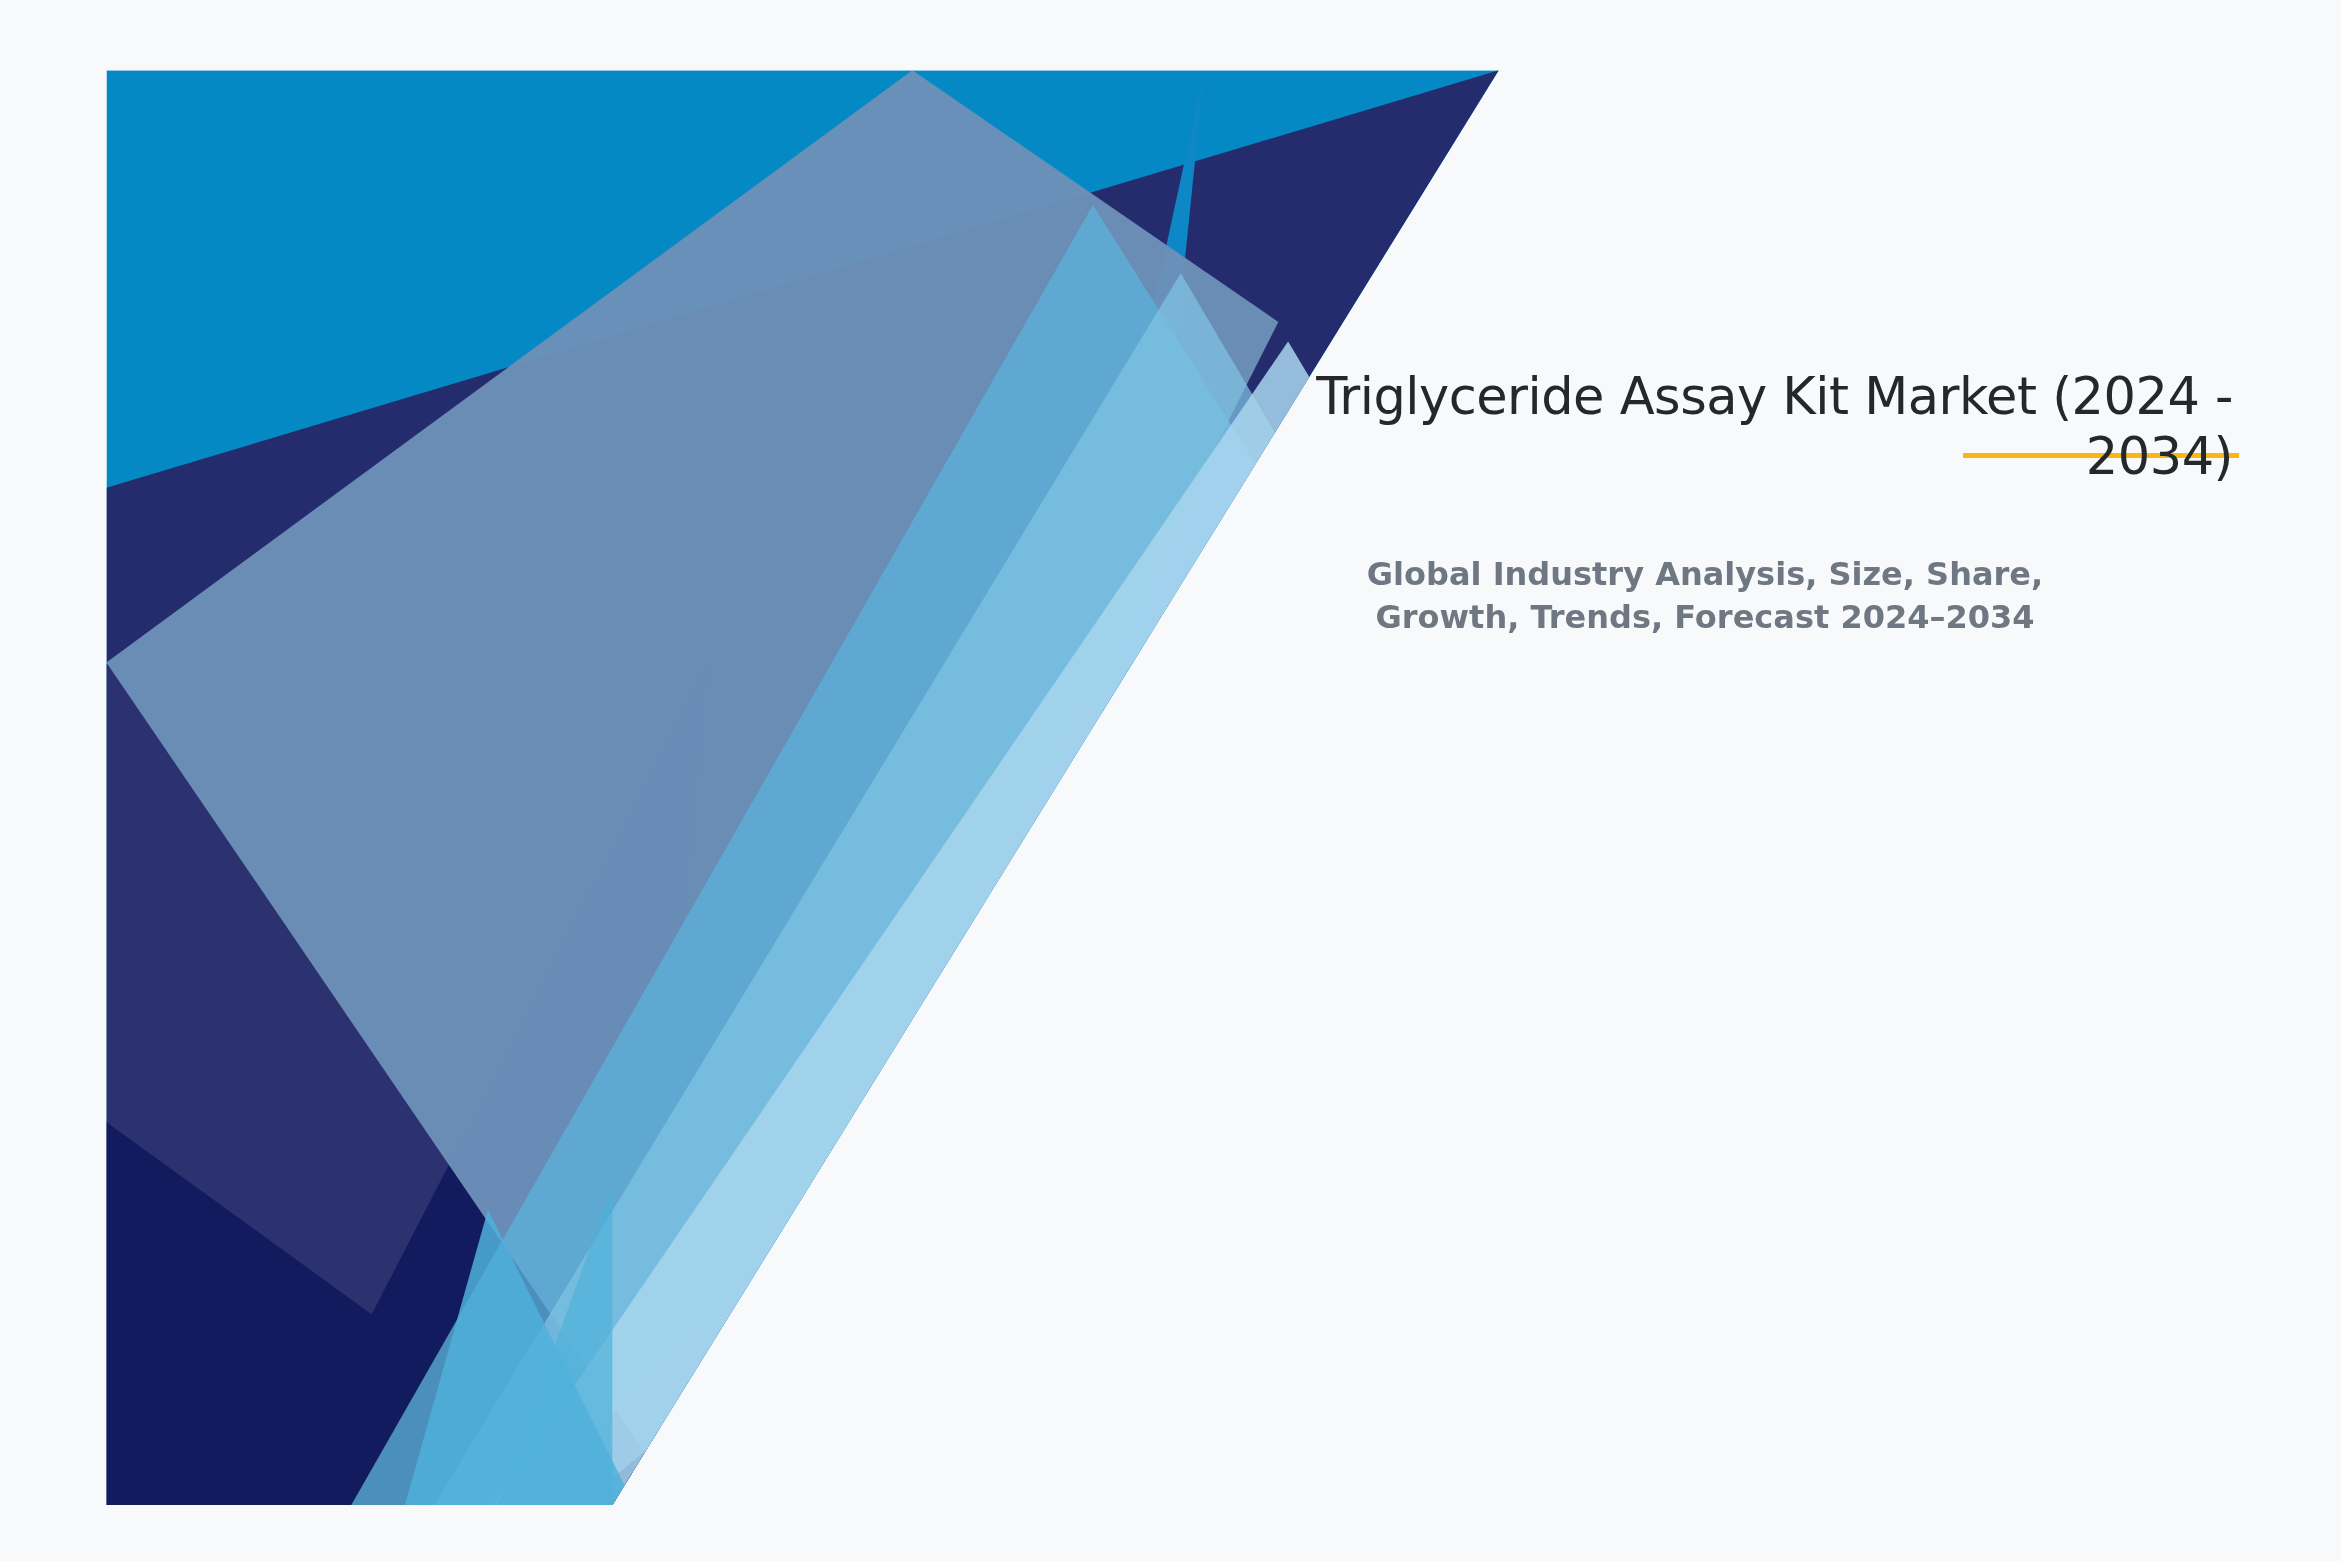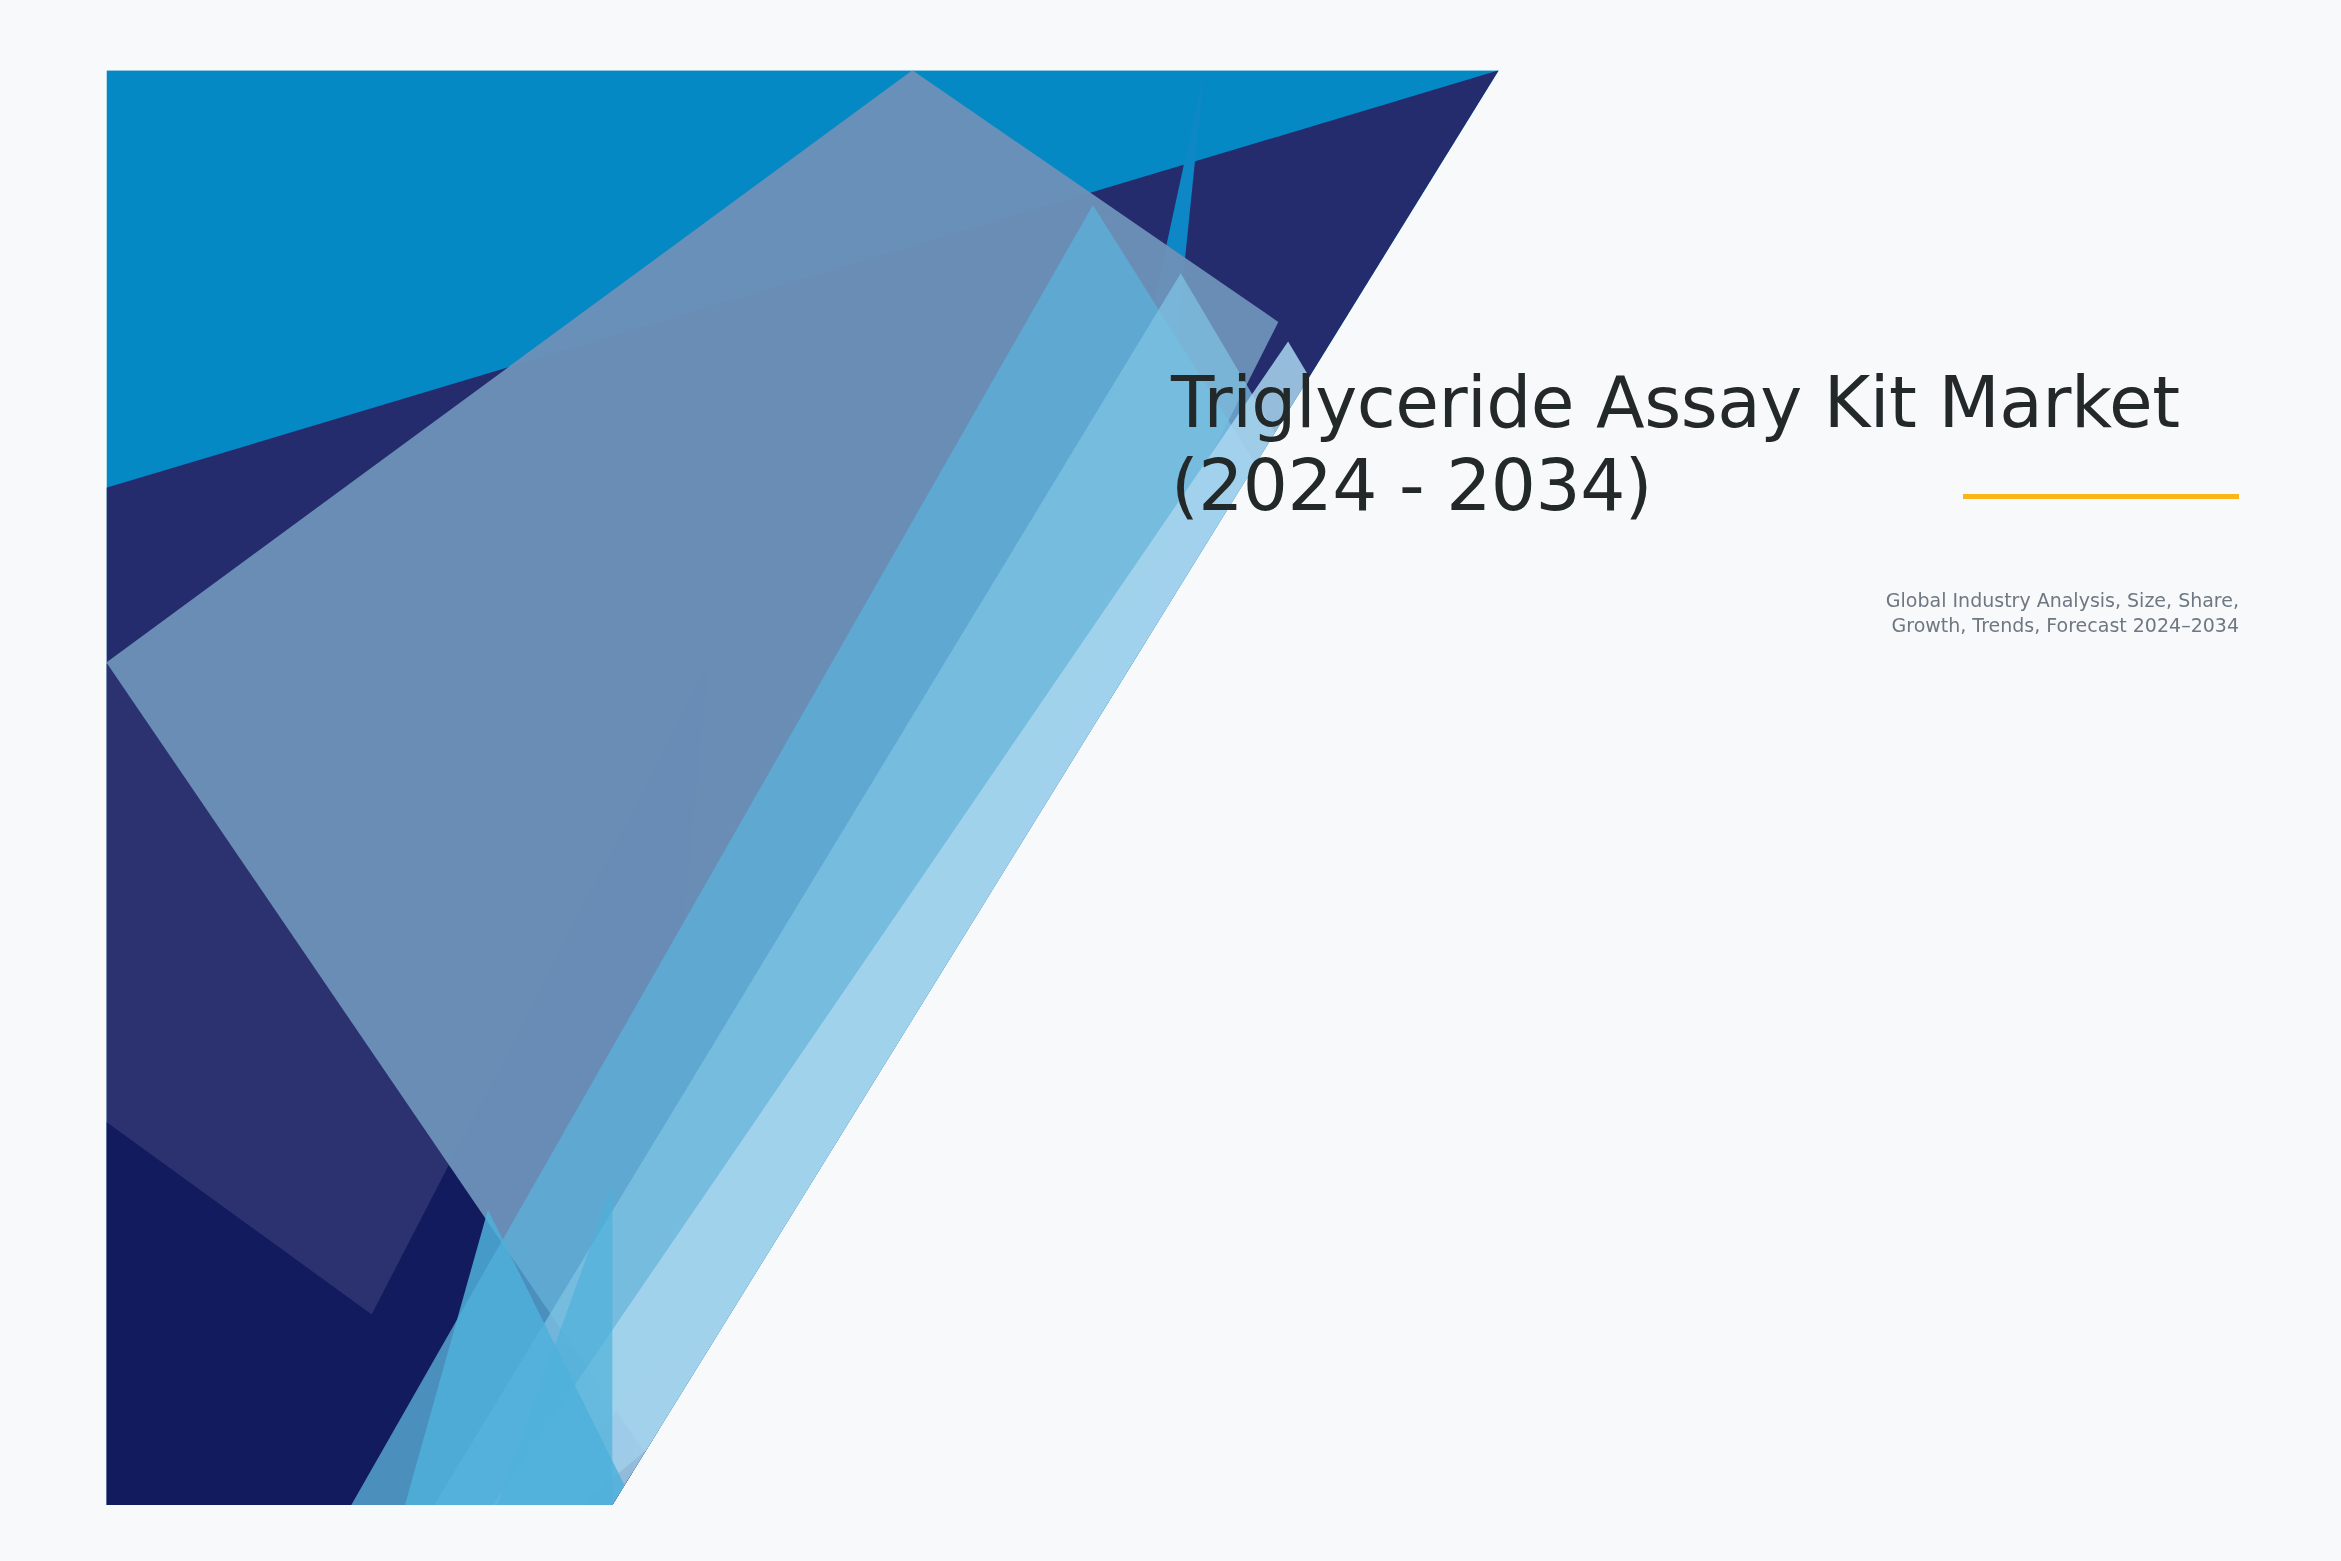--- a/index.html
+++ b/index.html
@@ -40,49 +40,49 @@
     text-align: right;
   }
 
   #title-wrap {
     position: relative;
     display: block;
   }
 
   #report-title {
     position: relative;
-    margin: 0;
-    font-size: 71px;
+    margin: 6px;
+    font-size: 51px;
     line-height: 1.17;
     font-weight: 400;
     letter-spacing: -0.5px;
     color: #232829;
-    text-align: left;
+    text-align: right;
     z-index: 2;
   }
 
   
   #title-accent {
     position: absolute;
     right: 0;
     bottom: 28px;
     width: 276px;
     height: 5.4px;
     background: #FAB617;
     z-index: 1;
   }
 
   #report-subtitle {
     margin: 0;
     padding-top: 61px;
-    font-size: 19px;
+    font-size: 32px;
     line-height: 1.32;
-    font-weight: 400;
+    font-weight: 700;
     color: #6E7782;
-    text-align: right;
+    text-align: center;
     white-space: pre-line;
   }
 </style>
 </head>
 <body>
 
 <div id="cover">
 
   <svg id="artwork" viewBox="0 0 4800 3200" preserveAspectRatio="none" xmlns="http://www.w3.org/2000/svg">
 

